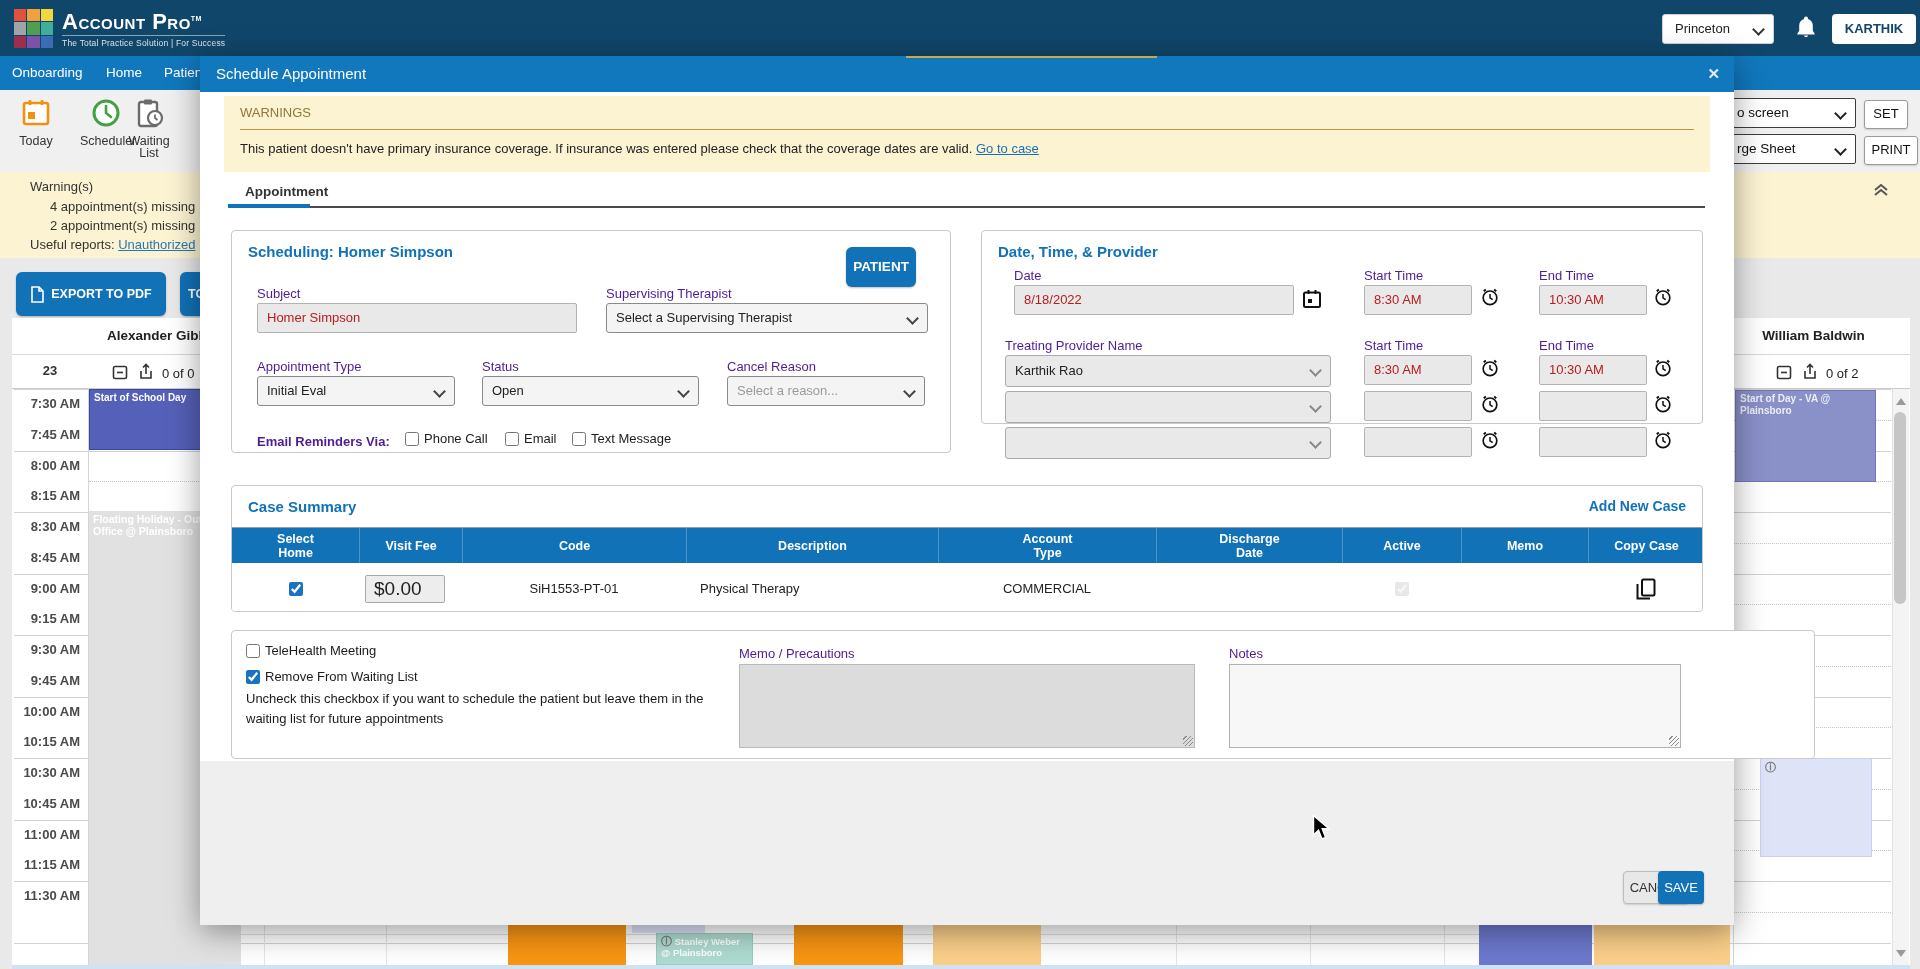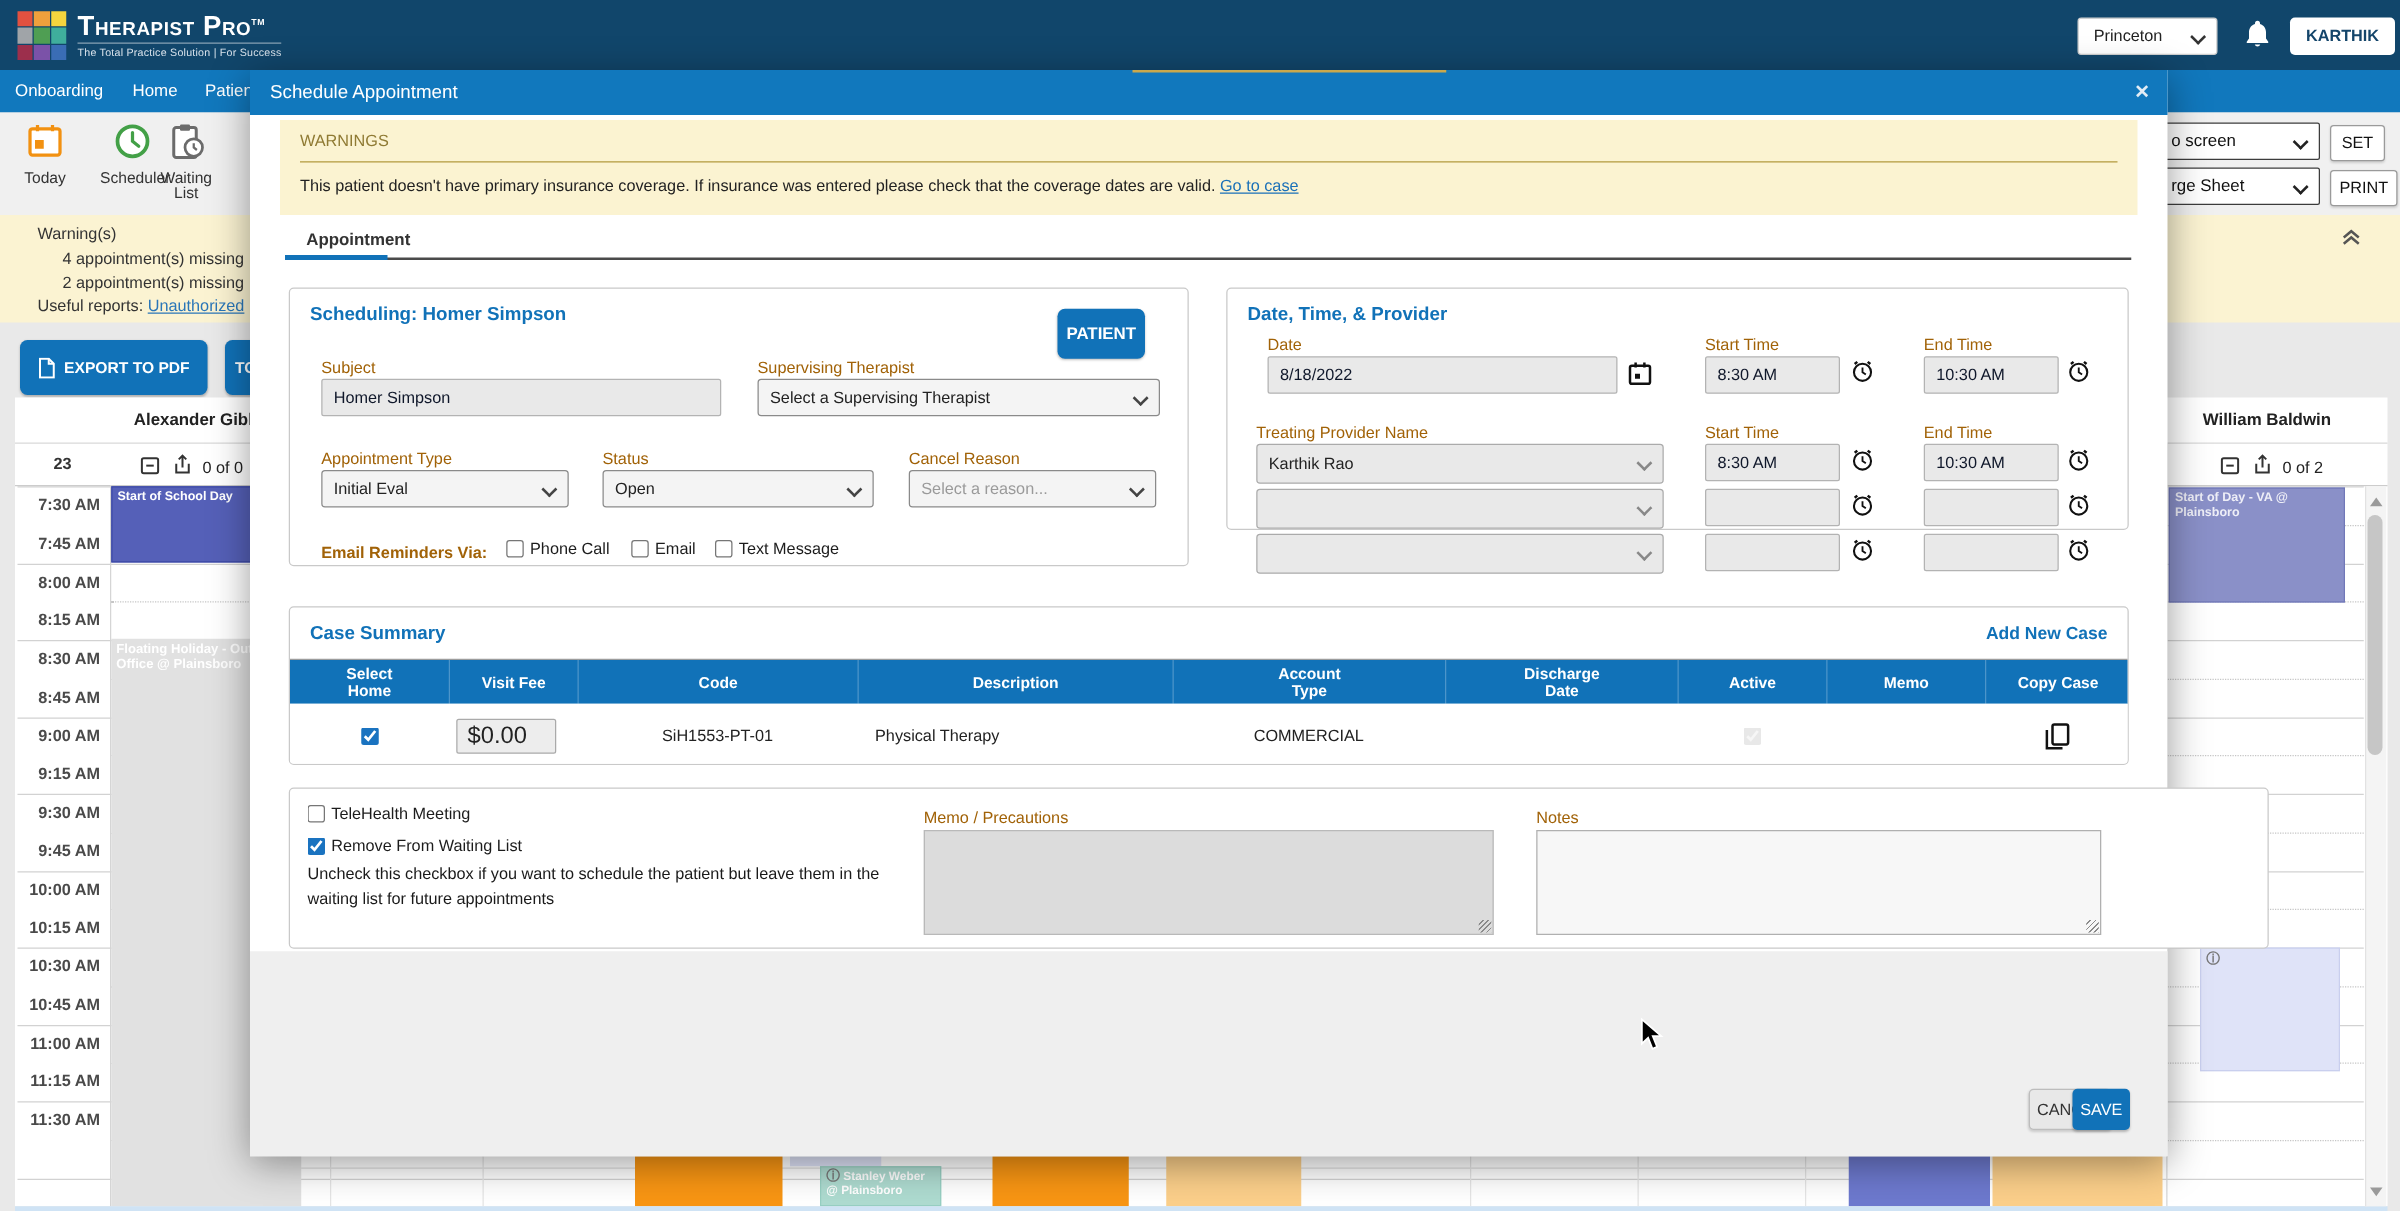--- a/index.html
+++ b/index.html
@@ -71,23 +71,23 @@
   .mwarn{position:absolute;left:24px;top:40px;width:1486px;height:76px;background:#fbf3d1;box-sizing:border-box;}
   .mwarn-title{position:absolute;left:16px;top:9px;font-size:13px;color:#8f7a33;}
   .mwarn-div{position:absolute;left:16px;right:16px;top:33px;height:1px;background:#b39a3e;}
   .mwarn-msg{position:absolute;left:16px;top:45px;font-size:13px;color:#222;}
   .mwarn-msg a{color:#1a70b8;text-decoration:underline;}
   .tab-label{position:absolute;left:45px;top:128px;font-size:13.5px;font-weight:bold;color:#333;}
   .tab-grayline{position:absolute;left:28px;top:150px;width:1477px;height:2px;background:#4a4a4a;}
   .tab-blueline{position:absolute;left:28px;top:148px;width:82px;height:4px;background:#1172b8;}
   .panel{position:absolute;background:#fff;border:1px solid #c9c9c9;border-radius:4px;box-sizing:border-box;}
   .ptitle{position:absolute;left:16px;top:12px;font-size:15px;font-weight:bold;color:#1172b8;white-space:nowrap;}
-  .lbl{position:absolute;font-size:13px;color:#a16207;white-space:nowrap;}
+  .lbl{position:absolute;font-size:13px;color:#4c1d95;white-space:nowrap;}
   .inp{position:absolute;background:#e9e9e9;border:1px solid #b3b3b3;border-radius:2px;font-size:13px;
-    color:#0f172a;height:30px;line-height:28px;padding:0 9px;box-sizing:border-box;white-space:nowrap;overflow:hidden;}
+    color:#b91c1c;height:30px;line-height:28px;padding:0 9px;box-sizing:border-box;white-space:nowrap;overflow:hidden;}
   .sel{position:absolute;background:#f4f4f4;border:1px solid #8a8a8a;border-radius:3px;font-size:13px;
     color:#222;height:30px;line-height:28px;padding:0 26px 0 9px;box-sizing:border-box;white-space:nowrap;overflow:hidden;}
   .sel::after{content:"";position:absolute;right:10px;top:10px;width:7px;height:7px;
     border-right:2px solid #444;border-bottom:2px solid #444;transform:rotate(45deg);}
   .sel.gray{background:#e9e9e9;border-color:#ababab;}
   .sel.gray::after{border-color:#888;}
   .sel.ph{color:#9a9a9a;}
   .cbrow{position:absolute;display:flex;align-items:center;gap:5px;font-size:13px;color:#1c1c1c;white-space:nowrap;}
   input[type=checkbox]{width:14px;height:14px;margin:0;accent-color:#1a73c0;}
   .patient-btn{position:absolute;left:614px;top:16px;width:70px;height:40px;background:#1172b8;border-radius:6px;
@@ -130,21 +130,21 @@
         <span style="background:#f0a03c"></span>
         <span style="background:#f4d53e"></span>
       <span style="background:#a0a4a8"></span>
         <span style="background:#4f9e53"></span>
         <span style="background:#3fae9c"></span>
       <span style="background:#9c2f4c"></span>
         <span style="background:#7b52a8"></span>
         <span style="background:#3a6db5"></span>
     </div>
     <div class="brand-block">
-      <div class="brand-name"><span>Therapist Pro</span><span class="brand-tm">TM</span></div>
+      <div class="brand-name"><span>Account Pro</span><span class="brand-tm">TM</span></div>
       <div class="brand-tagline">The Total Practice Solution | For Success</div>
     </div>
     <div class="loc-select"><span>Princeton</span></div>
     <div class="bell">
       <svg width="24" height="26" viewBox="0 0 24 26">
           <path fill="#fff" d="M12 1.5a2 2 0 0 0-2 2v.6C7 5 5.2 7.6 5.2 10.6v5.2L3.4 18.4c-.3.5 0 1 .6 1h16c.6 0 .9-.5.6-1l-1.8-2.6v-5.2c0-3-1.8-5.6-4.8-6.5v-.6a2 2 0 0 0-2-2zM9.8 20.5a2.3 2.3 0 0 0 4.4 0z"></path>
         </svg>
     </div>
     <div class="user-btn">KARTHIK</div>
   </div>

